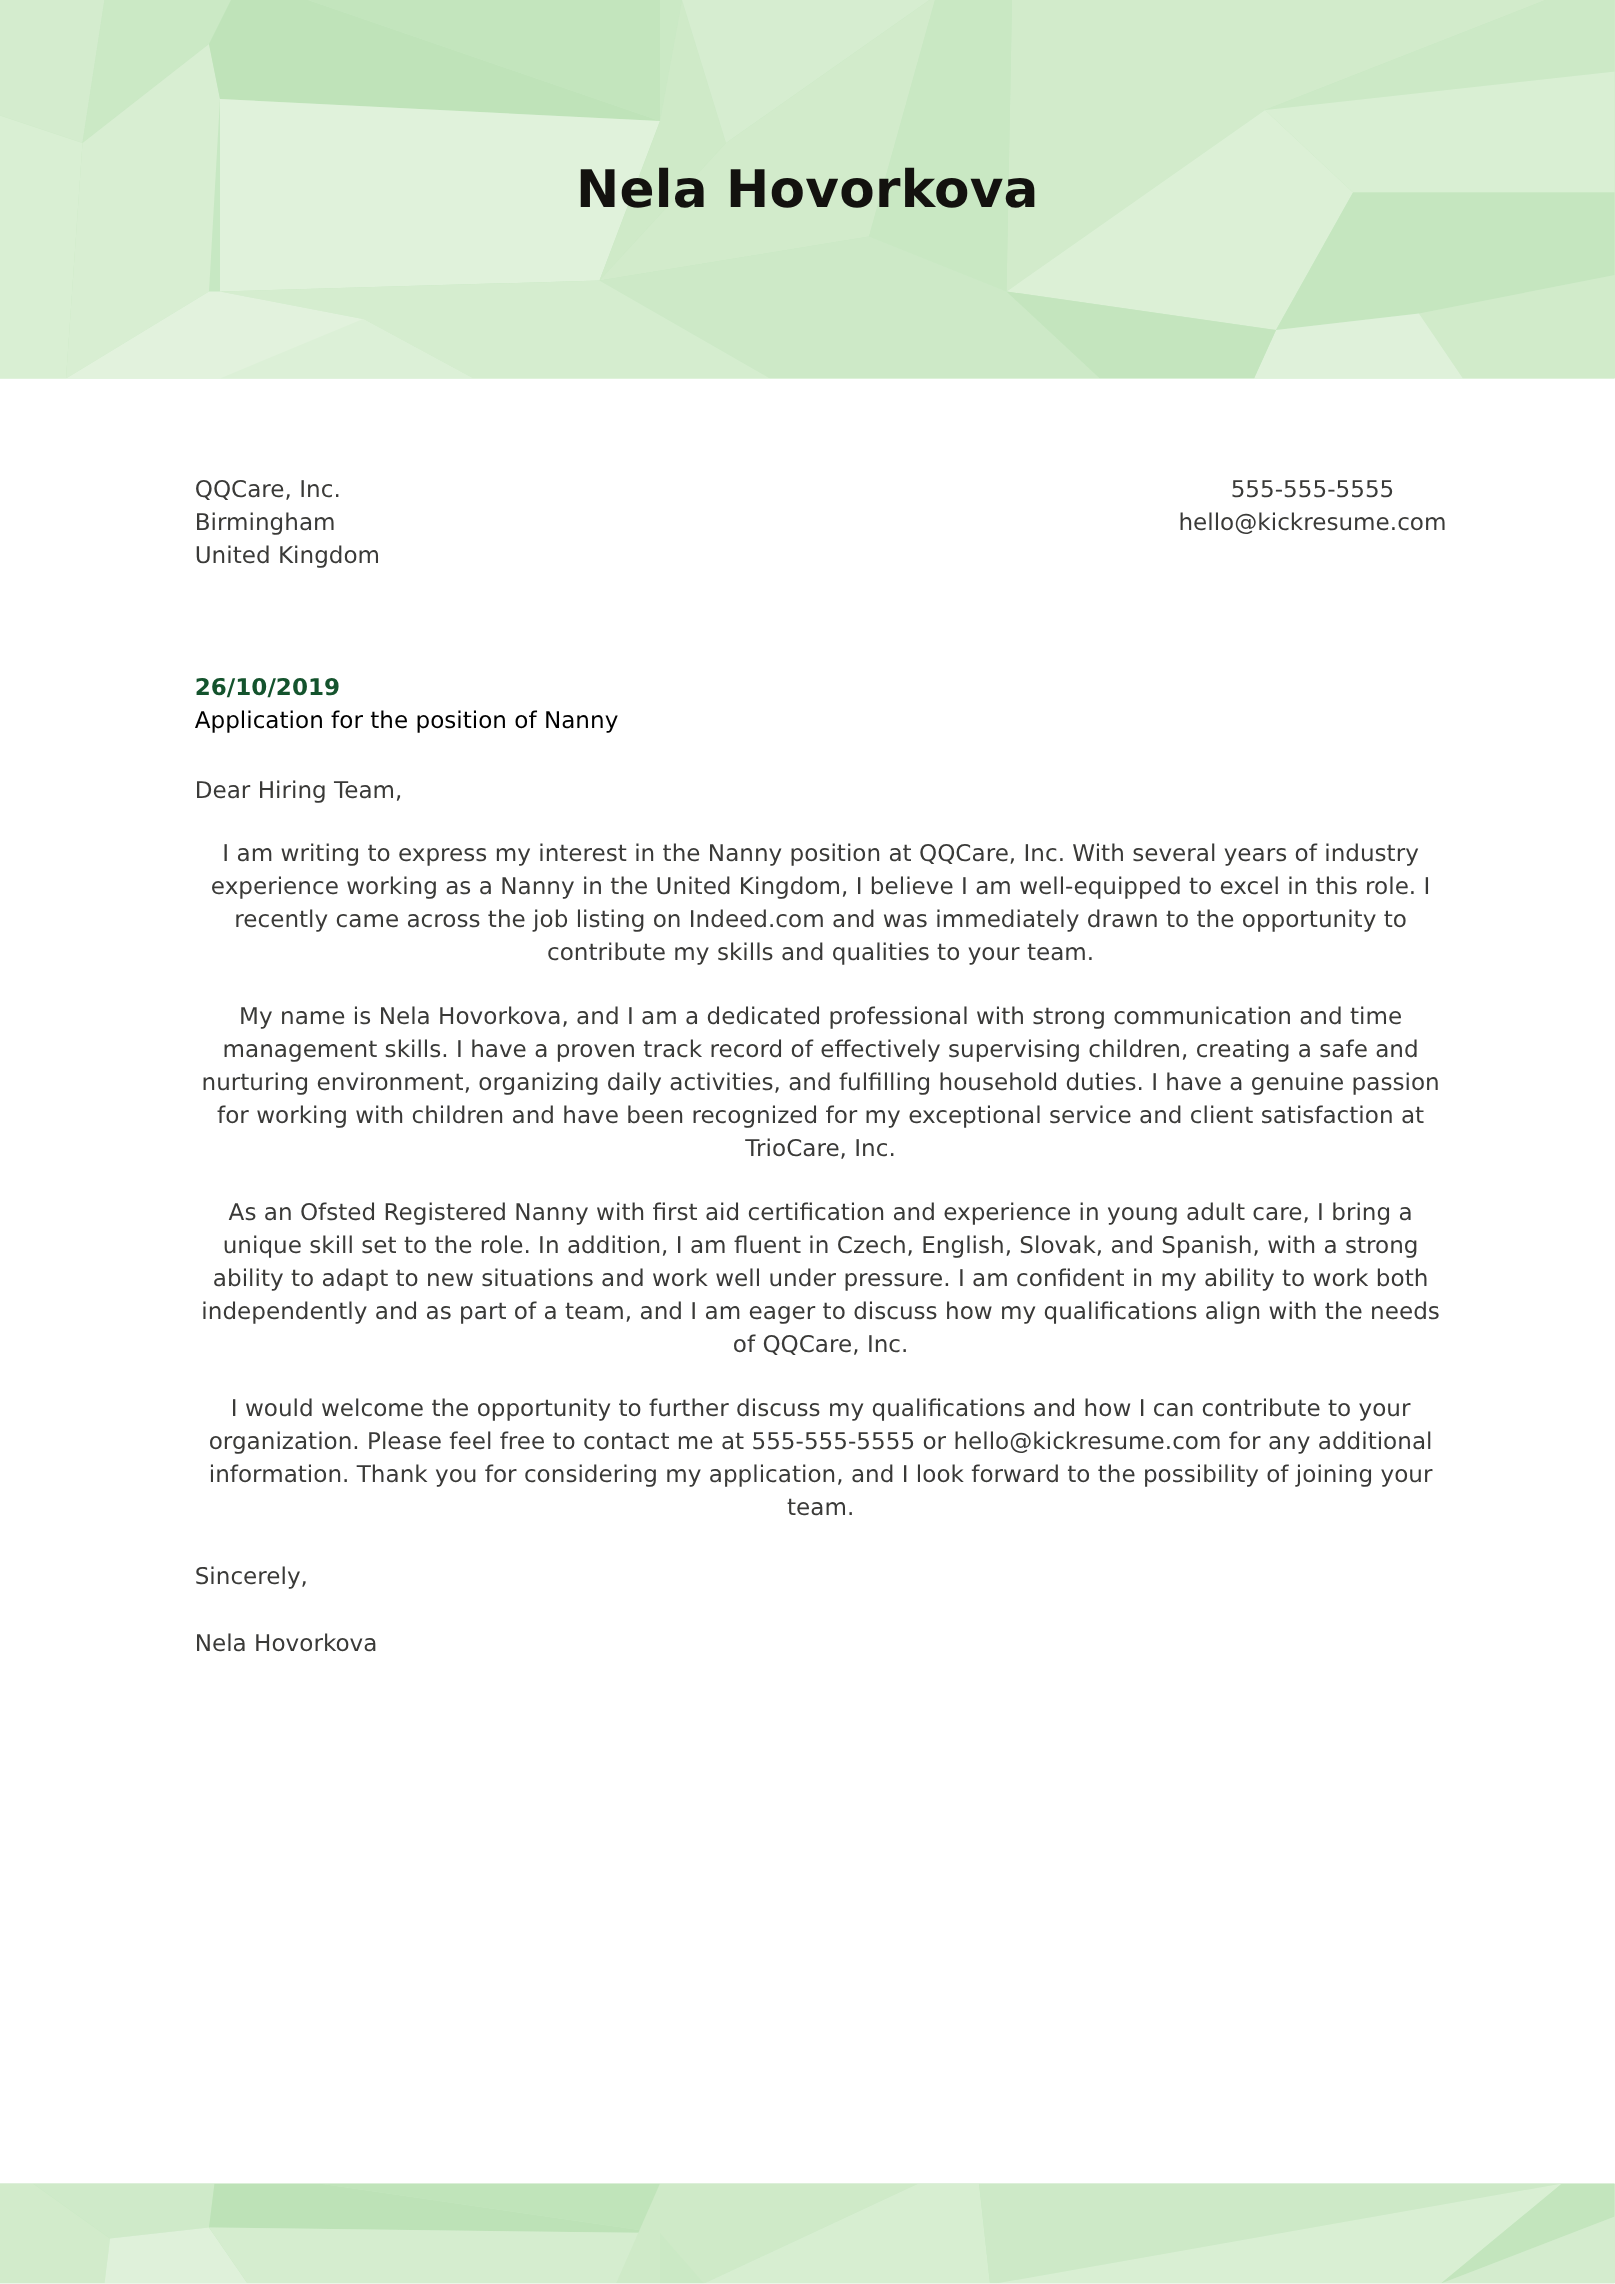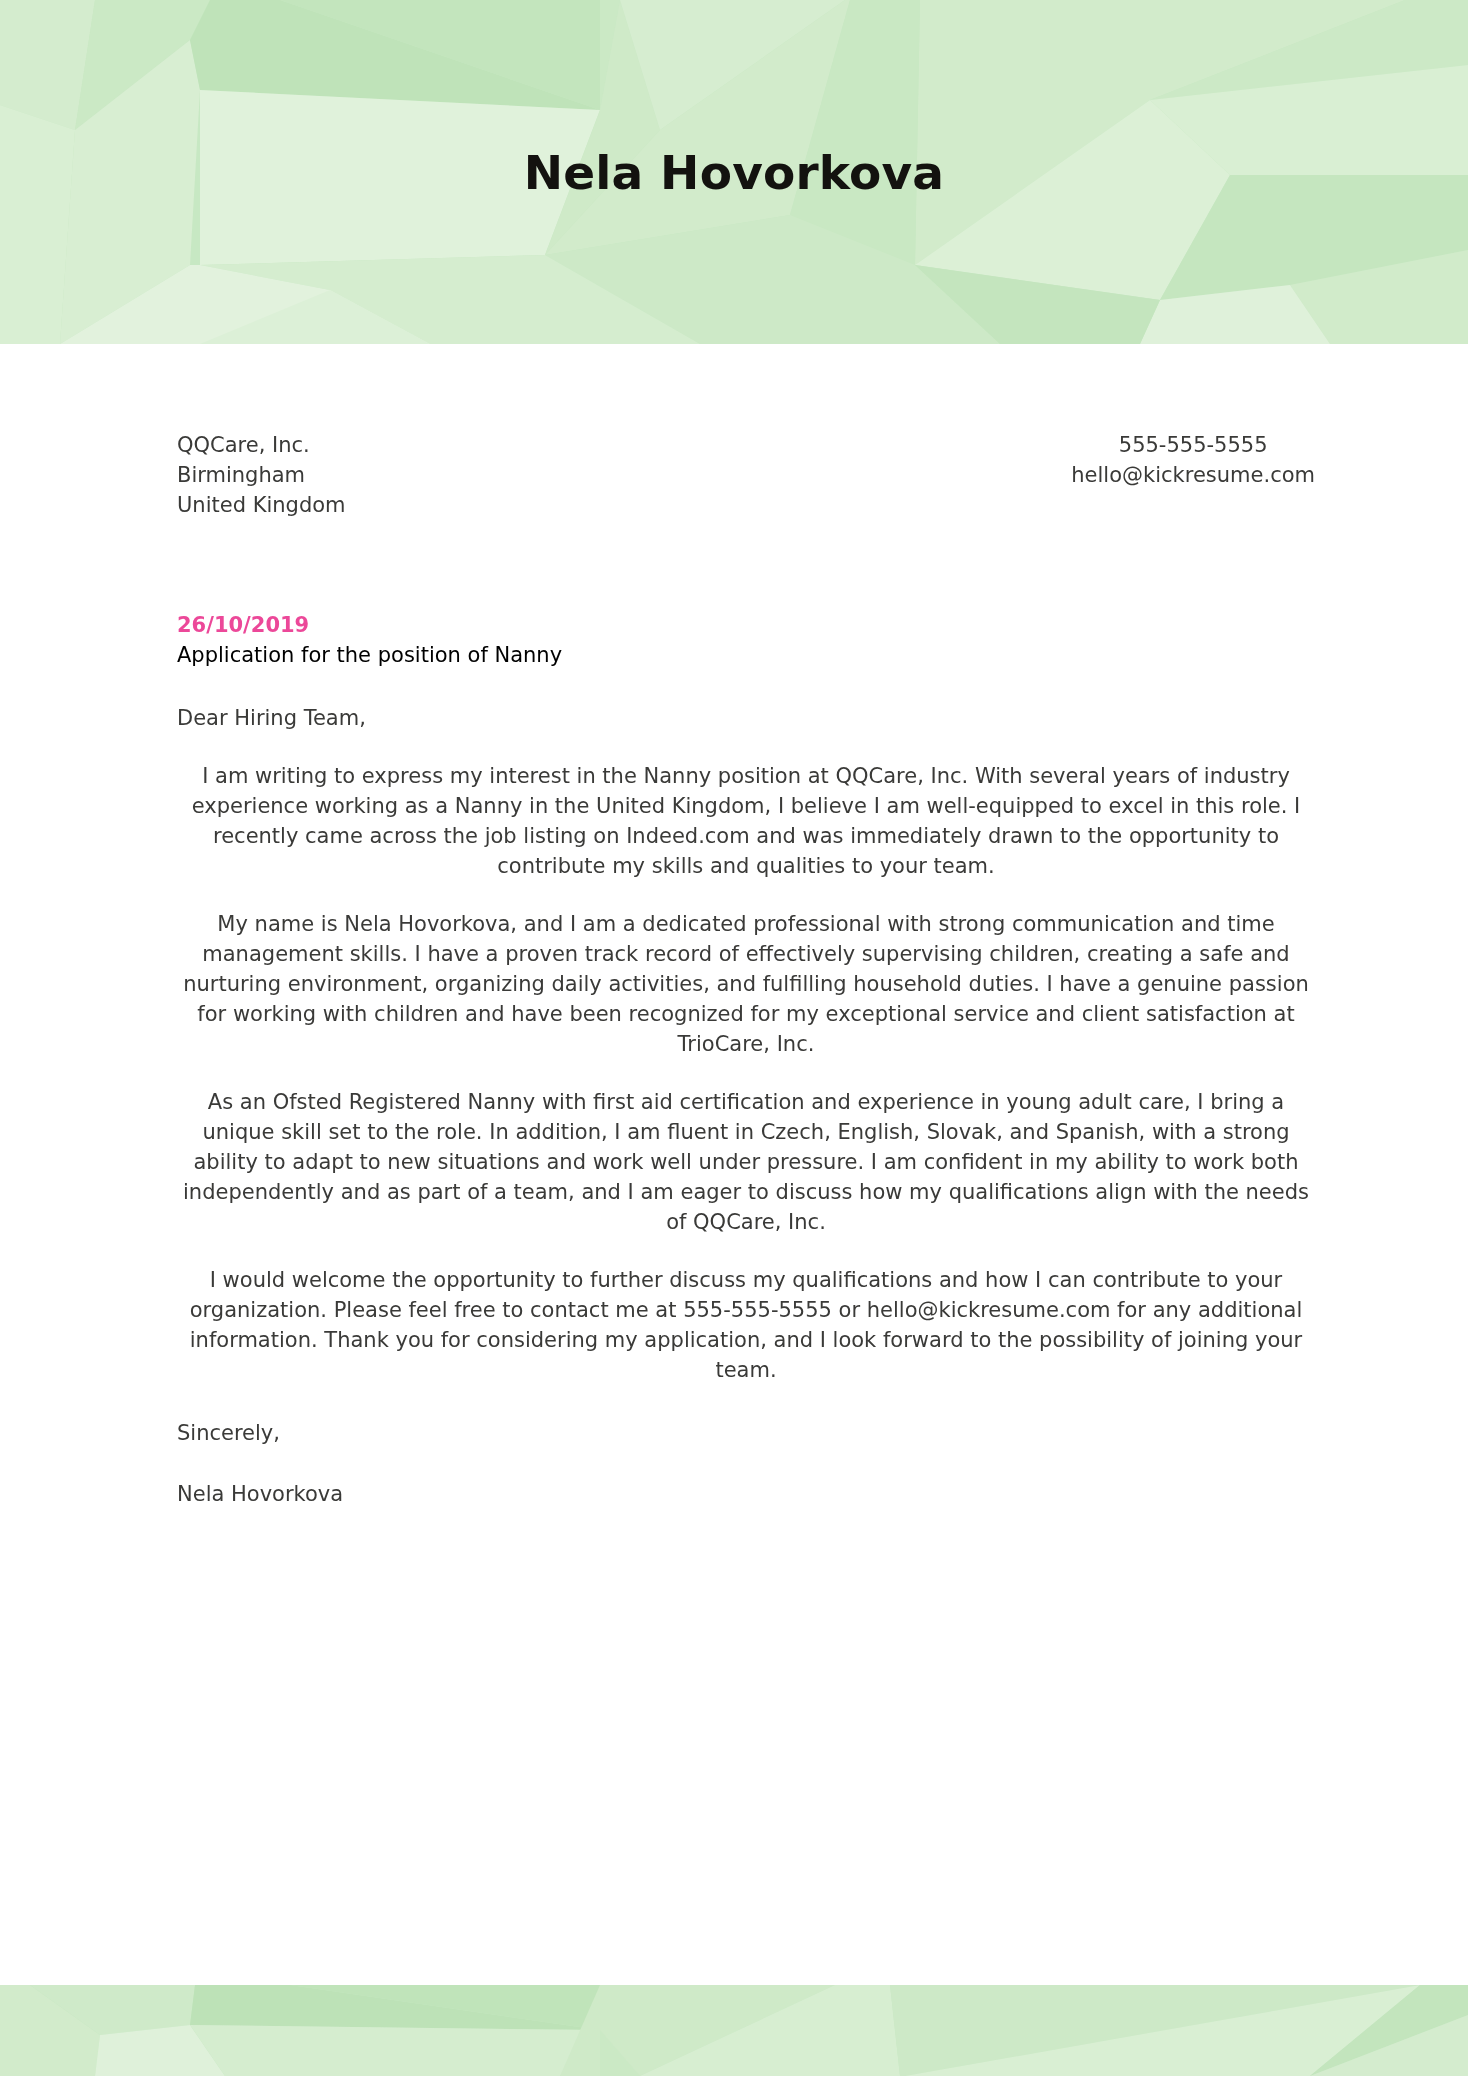--- a/index.html
+++ b/index.html
@@ -95,21 +95,21 @@
   }
   .address-right {
     text-align: center;
   }
 
   .meta-block {
     margin-top: 90px;
   }
   .meta-date {
     font-weight: bold;
-    color: #ec4899;
+    color: #14532d;
   }
   .meta-subject {
     color: #000000;
   }
 
   .salutation {
     margin-top: 33px;
   }
 
   .para {

